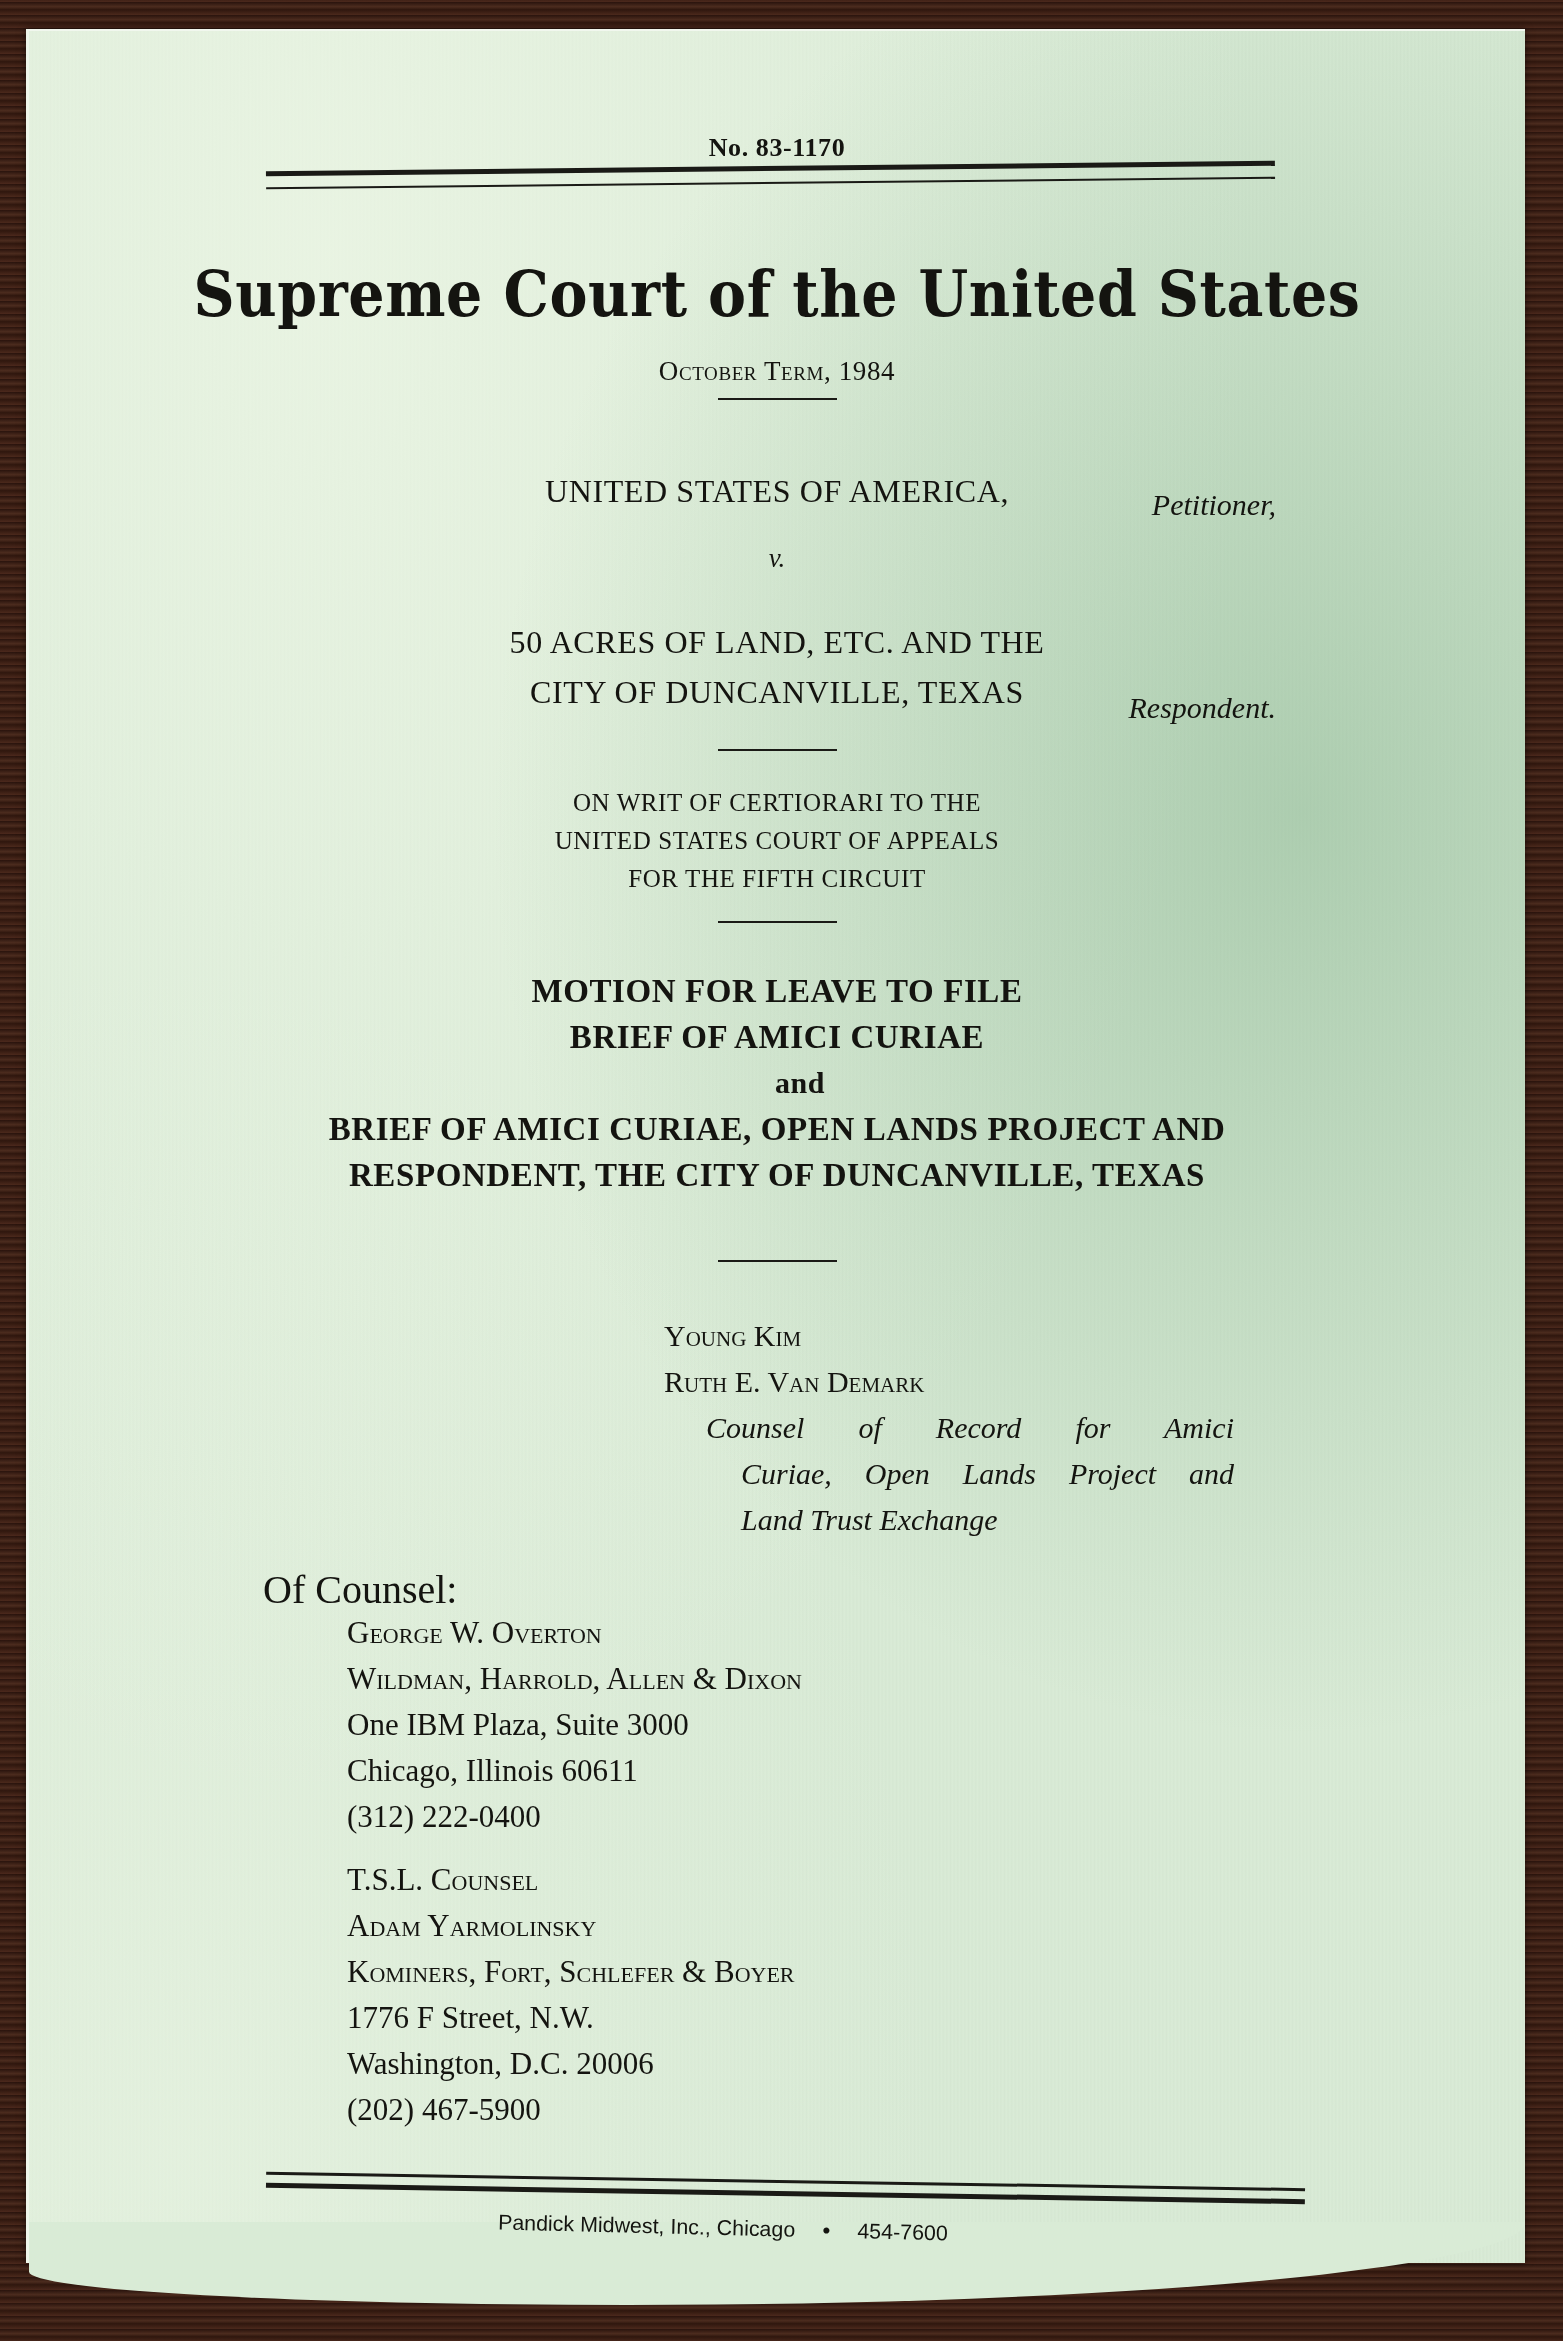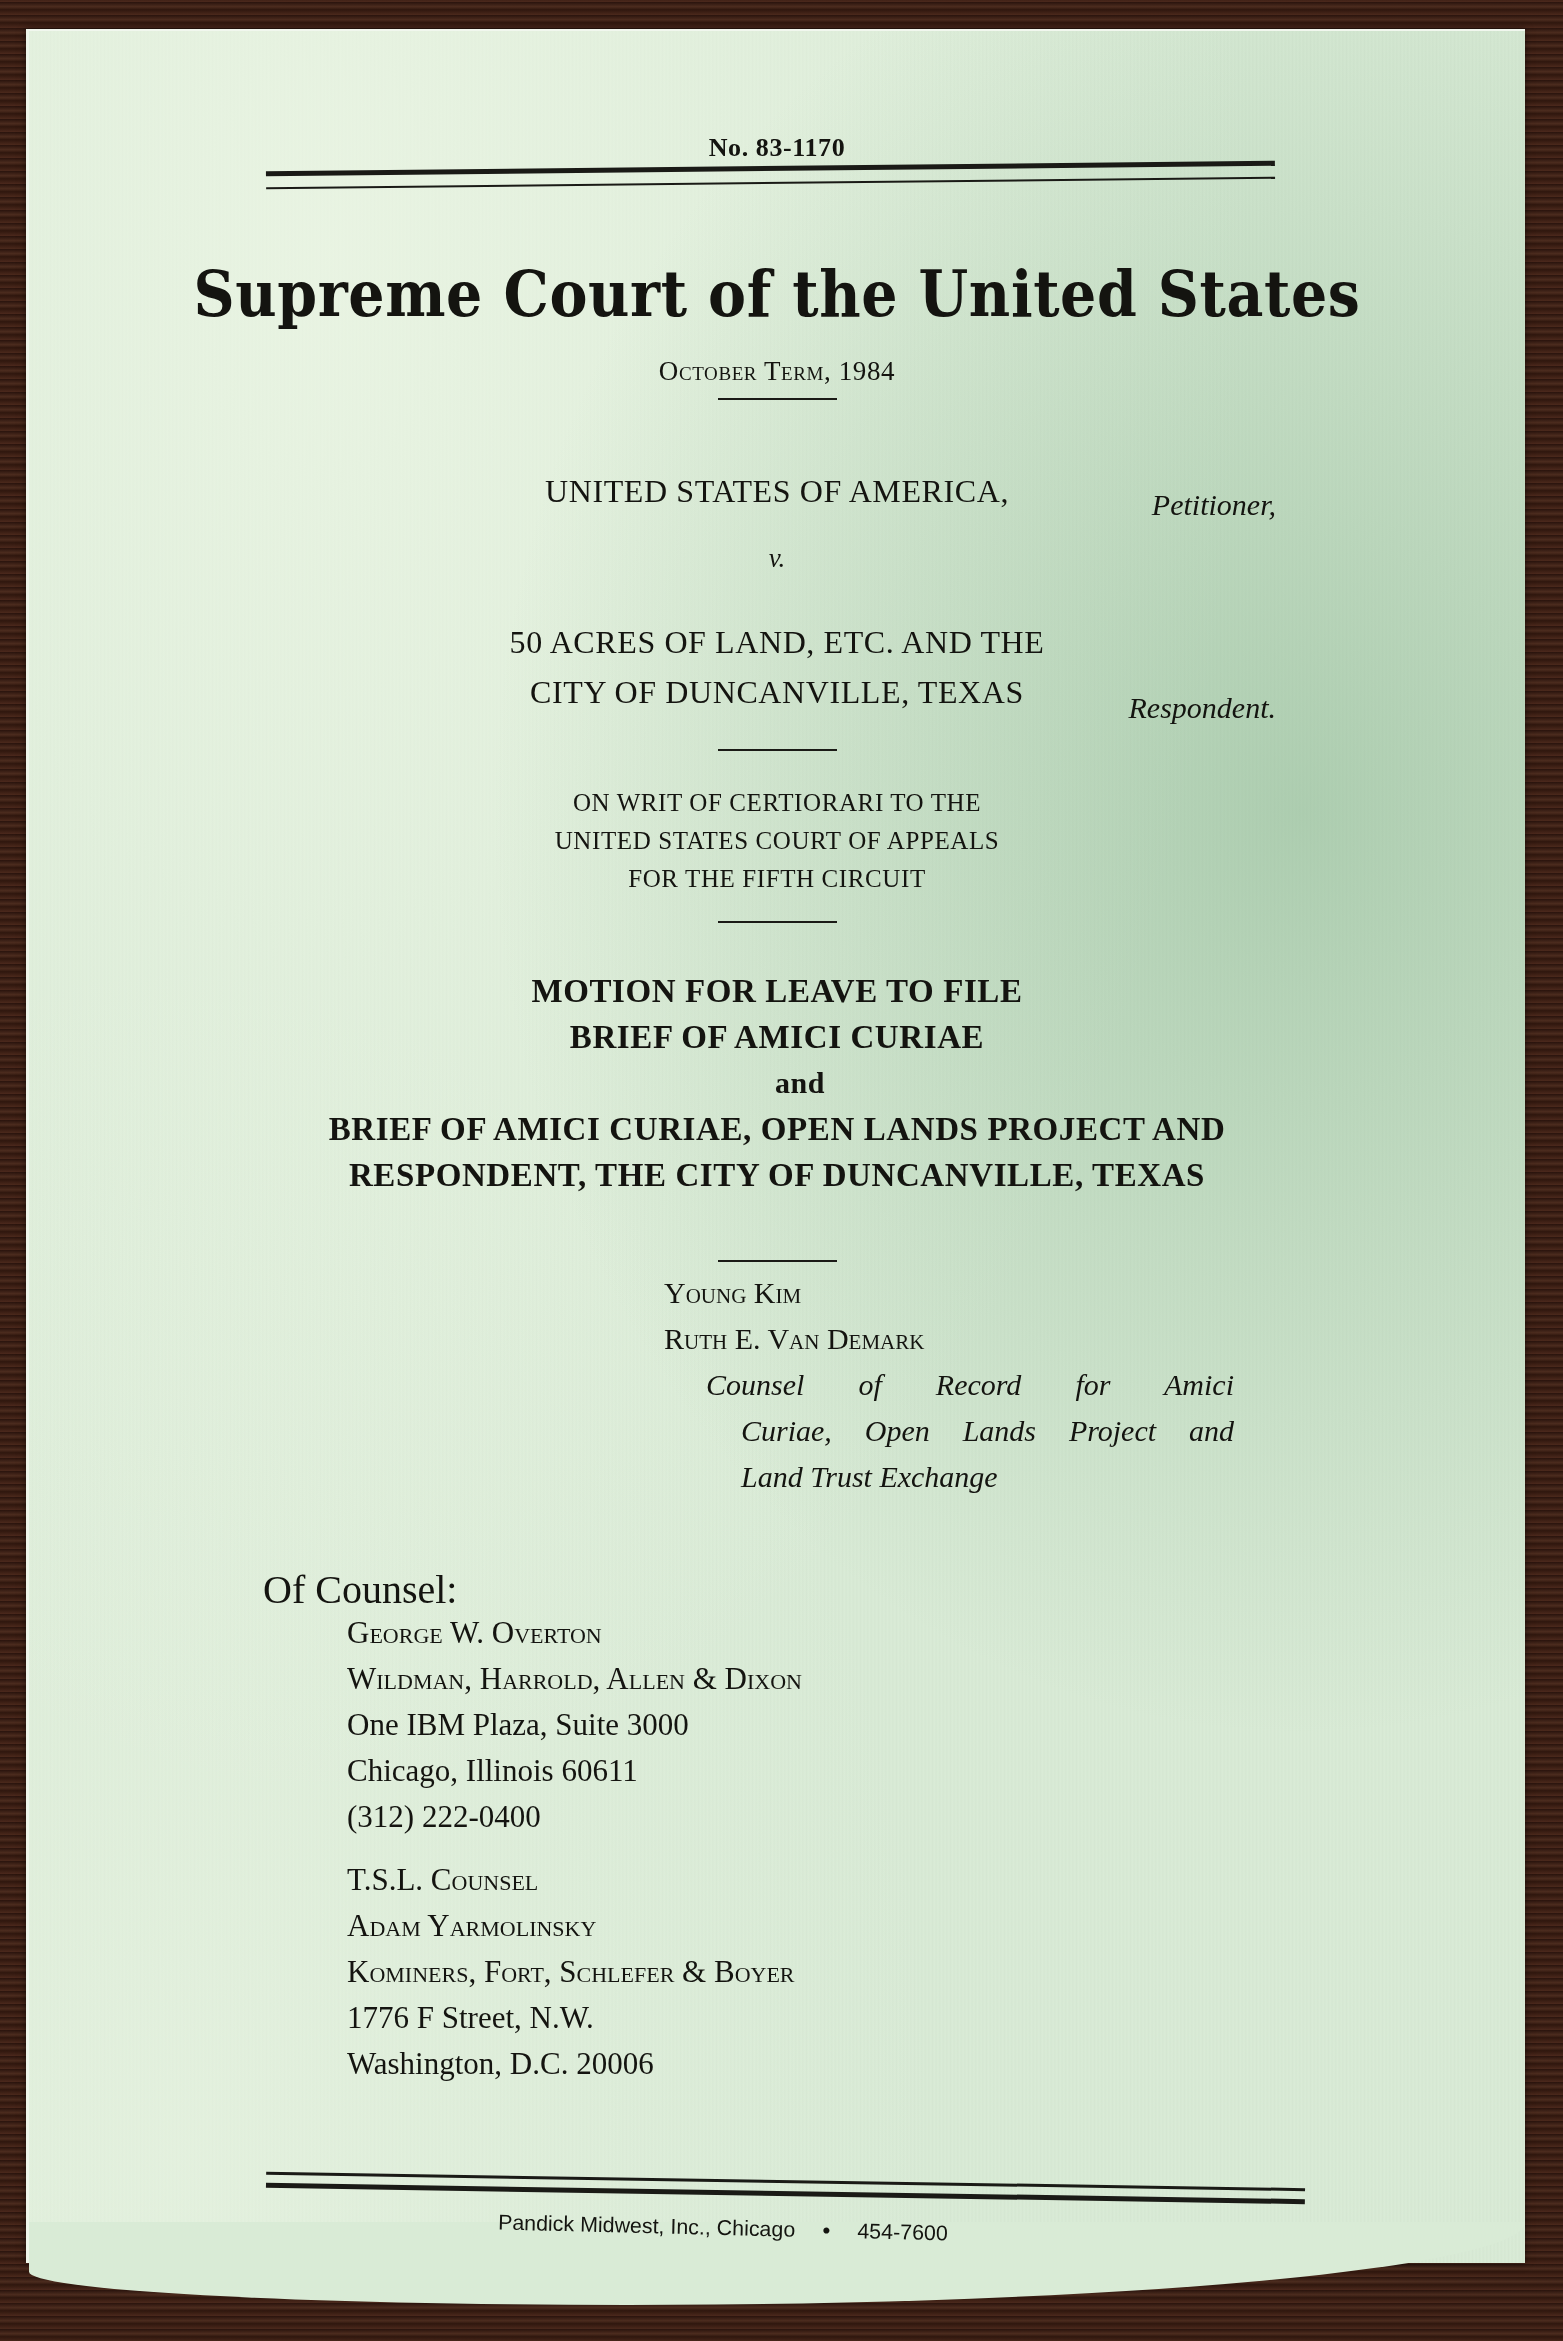--- a/index.html
+++ b/index.html
@@ -233,21 +233,21 @@
   <div class="abs title-block" style="top:937px;">
     <div>MOTION FOR LEAVE TO FILE</div>
     <div>BRIEF OF AMICI CURIAE</div>
     <div class="and">and</div>
     <div>BRIEF OF AMICI CURIAE, OPEN LANDS PROJECT AND</div>
     <div>RESPONDENT, THE CITY OF DUNCANVILLE, TEXAS</div>
   </div>
 
   <div class="abs short-rule" style="top:1229px;"></div>
 
-  <div class="abs counsel-record" style="top:1239px;">
+  <div class="abs counsel-record" style="top:1282px;">
     <div class="name">Young Kim</div>
     <div class="name">Ruth E. Van Demark</div>
     <div class="desc">
       <div class="l1">Counsel of Record for Amici</div>
       <div class="l2">Curiae, Open Lands Project and</div>
       <div class="l3">Land Trust Exchange</div>
     </div>
   </div>
 
   <div class="abs of-counsel-label">Of Counsel:</div>
@@ -259,20 +259,21 @@
     <div>Chicago, Illinois 60611</div>
     <div>(312) 222-0400</div>
   </div>
 
   <div class="abs firm-block" style="top:1826px;">
     <div class="sc">T.S.L. Counsel</div>
     <div class="sc">Adam Yarmolinsky</div>
     <div class="sc">Kominers, Fort, Schlefer &amp; Boyer</div>
     <div>1776 F Street, N.W.</div>
     <div>Washington, D.C. 20006</div>
+    <div>(202) 467-5900</div>
   </div>
 
   <div class="abs bottom-rules">
     <div class="rule-thin"></div>
     <div class="rule-thick"></div>
   </div>
 
   <div class="abs printer">
     <span>Pandick Midwest, Inc., Chicago</span>
     <span class="dot">•</span>

